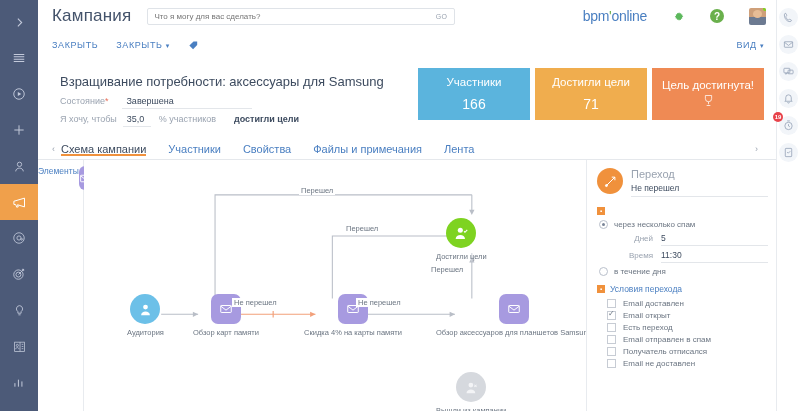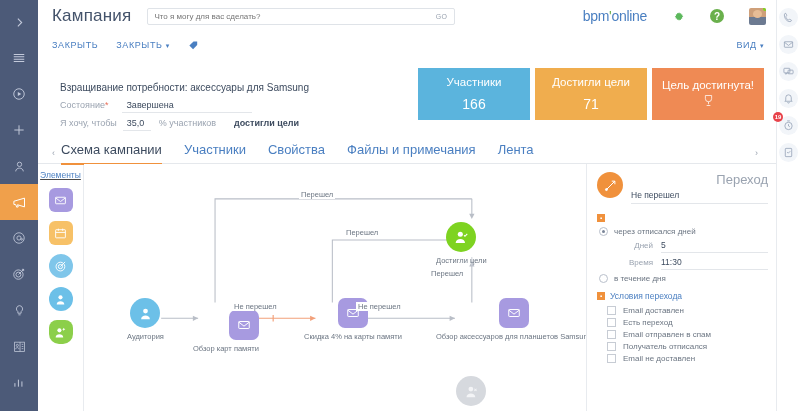--- a/index.html
+++ b/index.html
@@ -62,50 +62,50 @@
   
   .actionbar { height:26px; display:flex; align-items:center; padding:0 12px 0 14px; }
   .act { font-size:9px; color:#4a7fc1; letter-spacing:.6px; margin-right:18px; cursor:pointer; }
   .caret { font-size:7px; }
   .tagico { color:#4a7fc1; display:flex; cursor:pointer;}
   .vid { margin-left:auto; font-size:9px; color:#4a7fc1; letter-spacing:.6px; cursor:pointer;}
 
   
   .recordwrap { display:flex; padding:4px 12px 0 14px; }
   .recordleft { flex:1 1 auto; min-width:0; }
-  .rec-title { font-size:10px; color:#3d4b5f; margin:20px 0 7px 8px; }
+  .rec-title { font-size:13px; color:#3d4b5f; margin:12px 0 7px 8px; }
   .fieldrow { display:flex; align-items:flex-start; margin-left:8px; margin-bottom:5px; font-size:9px; }
   .flabel { color:#9aa3b0; }
   .req { color:#e8705a; font-size:9px; vertical-align:super; }
   .fvalue { color:#3d4b5f; border-bottom:1px solid #e3e6ea; min-width:130px; padding:0 0 2px 4px;
             margin-left:14px; cursor:text;}
   .fvalue.short { min-width:28px; font-weight:normal; text-align:left; margin-left:6px;}
   .fvalue.bold { font-weight:bold; min-width:90px; border-bottom:none;}
   .inline-label { color:#9aa3b0; margin-left:8px; }
 
   
   .tiles { display:flex; gap:5px; padding-top:6px; }
   .tile { width:112px; height:52px; display:flex; flex-direction:column;
           align-items:center; justify-content:center; color:#fff; cursor:pointer;}
   .tile .t-label { font-size:11.5px; }
   .tile .t-value { font-size:14px; margin-top:8px; }
   .tile .t-icon { margin-top:2px; }
 
   
   .tabsbar { display:flex; align-items:center; border-bottom:1px solid #e5e8ec; padding:0 12px 0 8px; height:22px; margin-top:6px;}
   .tab-arrow { font-size:9px; color:#9aa3b0; padding:0 6px; cursor:pointer; }
-  .tab { font-size:13px; color:#4a7fc1; margin-right:22px; padding-bottom:7px; cursor:pointer; position:relative; }
+  .tab { font-size:11px; color:#4a7fc1; margin-right:22px; padding-bottom:0; cursor:pointer; position:relative; }
   .tab.active { color:#3d4b5f; }
   .tab.active::after { content:""; position:absolute; left:0; right:0; bottom:-1px; height:2px; background:#f0913c; }
   .tab-arrow.right { margin-left:auto; }
 
   
   .bodyrow { flex:1 1 auto; display:flex; min-height:0; }
   .palette { width:46px; flex:0 0 46px; border-right:1px solid #e8ebef; padding-top:6px;
-             display:flex; flex-direction:column; align-items:center;text-decoration:underline; }
+             display:flex; flex-direction:row; align-items:flex-start; }
   .pal-title { font-size:8.5px; color:#4a7fc1; margin-bottom:8px; white-space:nowrap;}
   .pal-ico { width:24px; height:24px; margin-bottom:9px; display:flex; align-items:center;
              justify-content:center; color:#fff; cursor:pointer; }
   .pal-ico.sq { border-radius:6px; }
   .pal-ico.circ { border-radius:50%; }
   .pal-ico.pent { border-radius:6px; }
 
   .canvas { flex:1 1 auto; position:relative; background:#fff; min-width:0; overflow:hidden;}
   .canvas svg.flow { position:absolute; inset:0; }
   .node { position:absolute; display:flex; flex-direction:column; align-items:center; cursor:pointer; }
@@ -116,21 +116,21 @@
   .edge-label { position:absolute; font-size:7.5px; color:#6b7582; background:#fff; padding:0 2px; white-space:nowrap;}
   .edge-label.orange { color:#6b7582; }
 
   
   .rightpanel { width:190px; flex:0 0 190px; border-left:1px solid #e8ebef; padding:8px 8px 0 10px;
                 background:#fff; }
   .rp-head { display:flex; align-items:flex-start; gap:8px; margin-bottom:10px; }
   .rp-circle { width:26px; height:26px; border-radius:50%; background:#f0913c; display:flex;
                align-items:center; justify-content:center; flex:0 0 26px; }
   .rp-fields { flex:1 1 auto; min-width:0; }
-  .rp-flabel { font-size:13px; color:#9aa3b0;text-align:right; }
+  .rp-flabel { font-size:11px; color:#9aa3b0; }
   .rp-fvalue { font-size:8.5px; color:#3d4b5f; border-bottom:1px solid #e3e6ea; padding:2px 0 3px 0;
                margin-top:1px; cursor:text;}
   .rp-section { display:flex; align-items:center; gap:5px; margin:8px 0 5px 0; }
   .rp-collapse { width:8px; height:8px; background:#f0913c; color:#fff; font-size:6px; line-height:8px;
                  text-align:center; cursor:pointer; }
   .rp-sectlabel { font-size:8.5px; color:#4a7fc1; }
   .radiorow { display:flex; align-items:center; gap:6px; margin:4px 0 0 2px; }
   .radio { width:9px; height:9px; border-radius:50%; border:1px solid #b9c0cb; background:#fff;
            flex:0 0 9px; position:relative; cursor:pointer;}
   .radio.on::after { content:""; position:absolute; inset:2px; border-radius:50%; background:#7a8598; }
@@ -386,21 +386,21 @@
         <div class="node" style="left:43px; top:134px;">
           <div class="shape circ" style="background:#6cc0e8">
             <svg width="15" height="15" viewBox="0 0 24 24" fill="#fff">
                 <circle cx="12" cy="8" r="3.8"></circle>
                 <path d="M5 21c0-4 3.4-6 7-6s7 2 7 6z"></path>
               </svg>
           </div>
           <div class="cap">Аудитория</div>
         </div>
 
-        <div class="node" style="left:109px; top:146px;align-items:flex-end;">
+        <div class="node" style="left:109px; top:134px;">
           <div class="shape sq">
             <svg width="14" height="14" viewBox="0 0 24 24" fill="none" stroke="#fff" stroke-width="1.7">
                 <rect x="3" y="6" width="18" height="12" rx="1"></rect>
                 <path d="M3 7l9 7 9-7"></path>
               </svg>
           </div>
           <div class="cap">Обзор карт памяти</div>
         </div>
 
         <div class="node" style="left:220px; top:134px;">
@@ -466,21 +466,21 @@
             <div class="rp-fvalue">Не перешел</div>
           </div>
         </div>
 
         <div class="rp-section">
           <div class="rp-collapse">▪</div>
         </div>
 
         <div class="radiorow">
           <div class="radio on"></div>
-          <div class="radiolabel">через отписался дней</div>
+          <div class="radiolabel">через несколько спам</div>
         </div>
         <div class="subrow">
           <div class="sl">Дней</div>
           <div class="sv">5</div>
         </div>
         <div class="subrow">
           <div class="sl">Время</div>
           <div class="sv">11:30</div>
         </div>
         <div class="radiorow">
@@ -489,20 +489,24 @@
         </div>
 
         <div class="rp-section">
           <div class="rp-collapse">▪</div>
           <div class="rp-sectlabel">Условия перехода</div>
         </div>
 
         <div class="cbrow">
           <div class="cbox"></div>
           <div class="cblabel">Email доставлен</div>
+        </div>
+        <div class="cbrow">
+          <div class="cbox on"></div>
+          <div class="cblabel">Email открыт</div>
         </div>
         <div class="cbrow">
           <div class="cbox"></div>
           <div class="cblabel">Есть переход</div>
         </div>
         <div class="cbrow">
           <div class="cbox"></div>
           <div class="cblabel">Email отправлен в спам</div>
         </div>
         <div class="cbrow">

